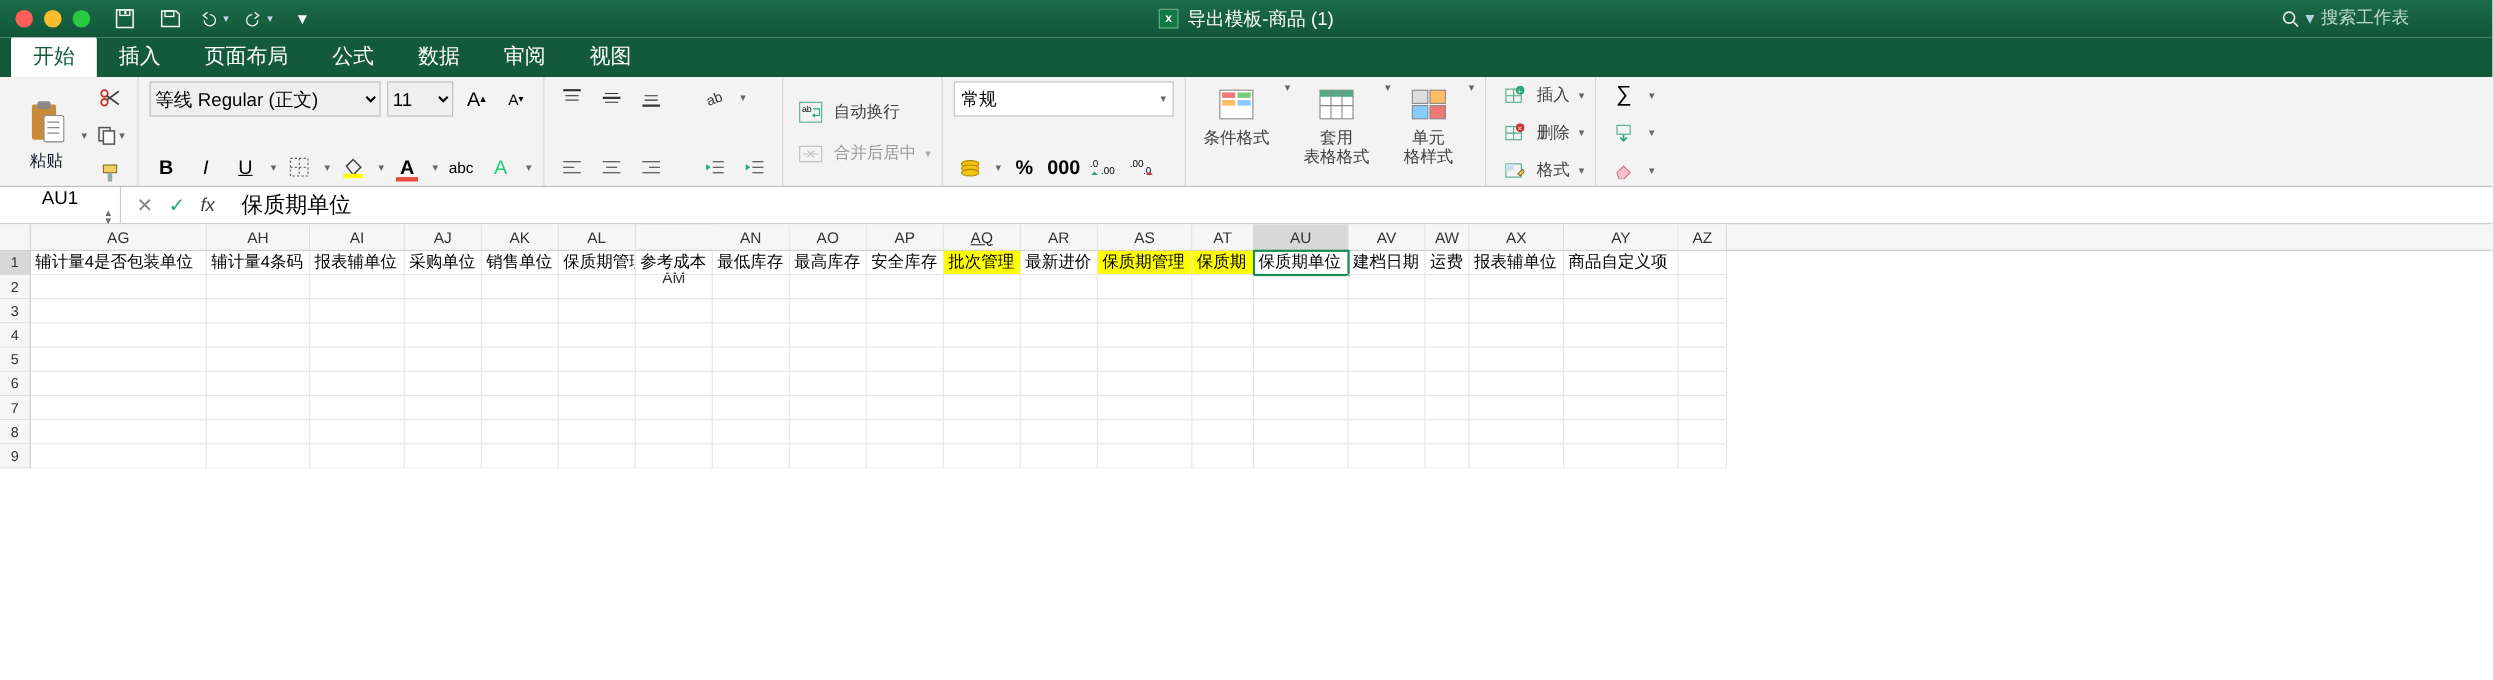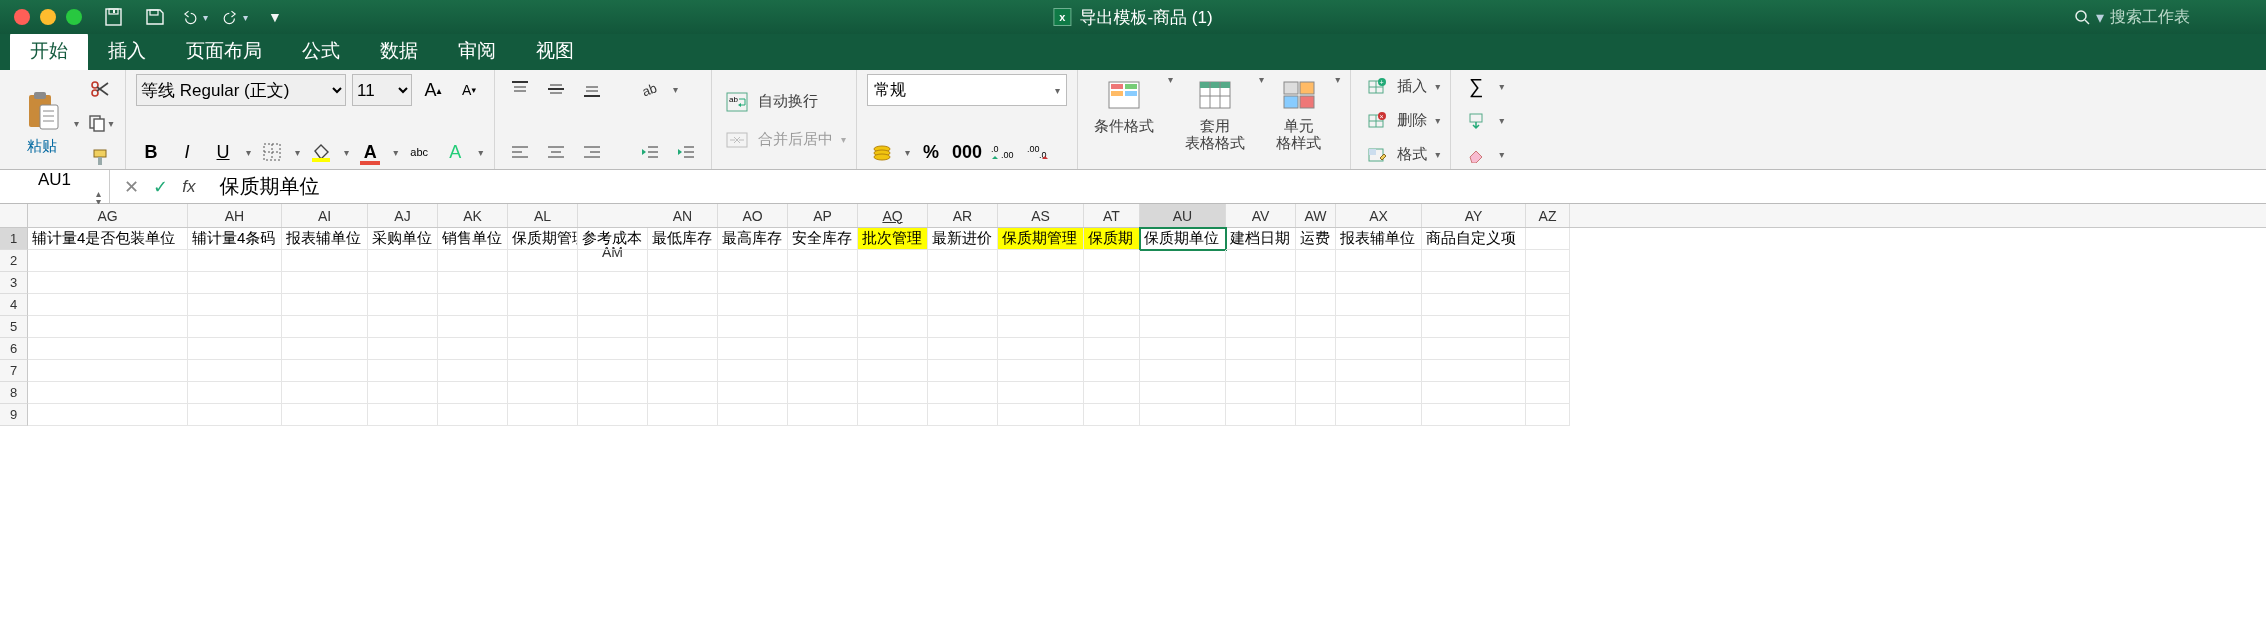--- a/index.html
+++ b/index.html
@@ -20,21 +20,21 @@
 
   
   .tabs { height:36px; background:#135a3d; display:flex; align-items:flex-end; padding-left:10px; gap:0; }
   .tab { color:#fff; font-size:19px; padding:6px 20px; cursor:pointer;}
   .tab.active { background:#fff; color:#135a3d; border-radius:4px 4px 0 0;}
 
   
   .ribbon { height:100px; background:#f3f3f3; border-bottom:1px solid #bbb; display:flex; align-items:stretch; padding-left:8px;}
   .group { display:flex; flex-direction:column; padding:4px 10px 2px; border-right:1px solid #d6d6d6; justify-content:space-between;}
   .group-row { display:flex; align-items:center; gap:6px;}
-  .group-label { font-size:15px; color:#0369a1; text-align:center;}
+  .group-label { font-size:15px; color:#0f172a; text-align:center;}
   .bigbtn { display:flex; flex-direction:column; align-items:center; gap:4px; padding:2px 6px;}
   .ic { display:inline-flex; align-items:center; justify-content:center;}
   .smbtn { width:30px; height:30px; display:flex; align-items:center;justify-content:center; border:1px solid transparent; border-radius:3px;}
   select.fontname { height:32px; width:210px; font-size:17px; border:1px solid #bcbcbc;}
   select.fontsize { height:32px; width:60px; font-size:17px;border:1px solid #bcbcbc;}
   .dd { border:1px solid #bcbcbc; height:32px; padding:0 6px; display:flex; align-items:center; font-size:16px; gap:8px; background:#fff;}
   .chev { font-size:10px; color:#666; margin-left:2px;}
   .thin-col { display:flex; flex-direction:column; gap:4px; justify-content:center;}
   .ribbon-text { font-size:15px; color:#414141;}
   .disabled { opacity:.5;}
@@ -195,21 +195,21 @@
         </span>
         <span class="chev">▾</span>
       <span class="smbtn">
           <span style="font-size:18px;font-weight:bold;">A</span>
           <svg width="20" height="5" style="position:absolute;margin-top:22px;">
             <rect width="20" height="4" fill="#e74c3c"></rect>
           </svg>
         </span>
         <span class="chev">▾</span>
       <span class="smbtn">
-          <span style="font-size:11px;">abc</span>
+          <span style="font-size:14px;">abc</span>
           <br>
         </span>
       <span class="smbtn" style="font-size:18px;color:#2c7;">A</span>
         <span class="chev">▾</span>
     </div>
   </div>
 
   <div class="group" style="gap:8px;">
     <div class="group-row">
       <span class="smbtn">

